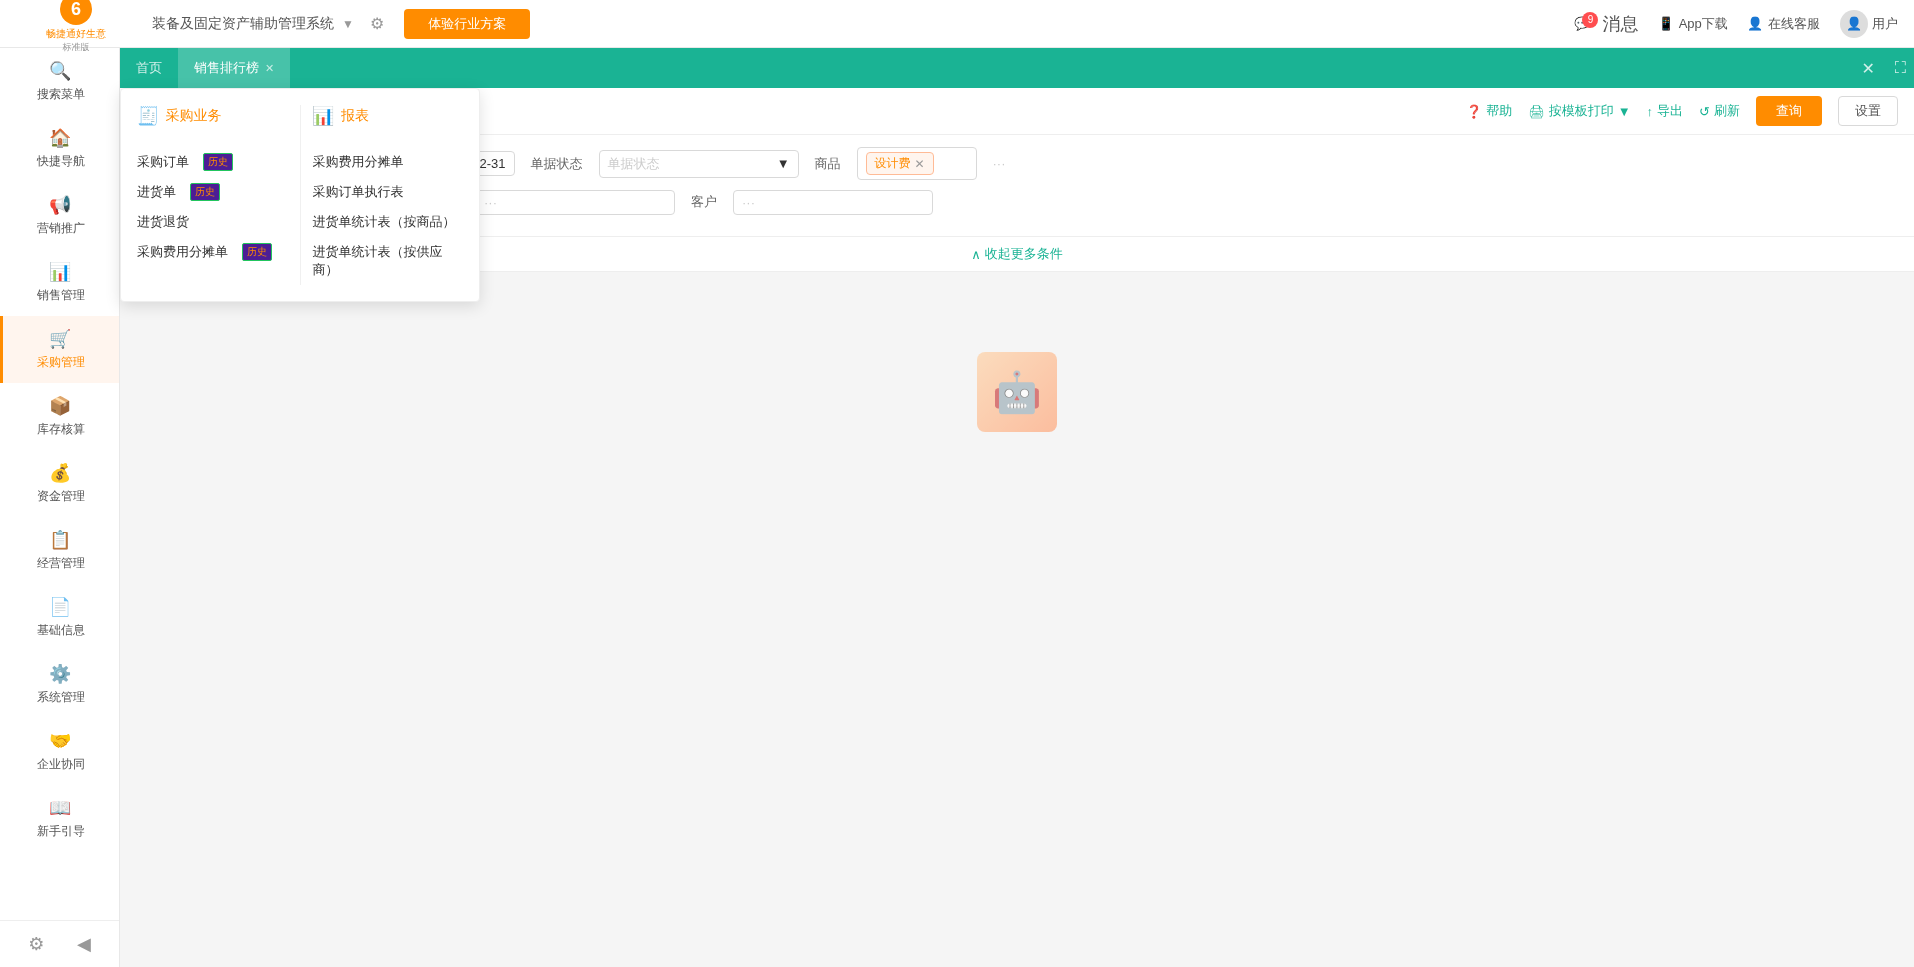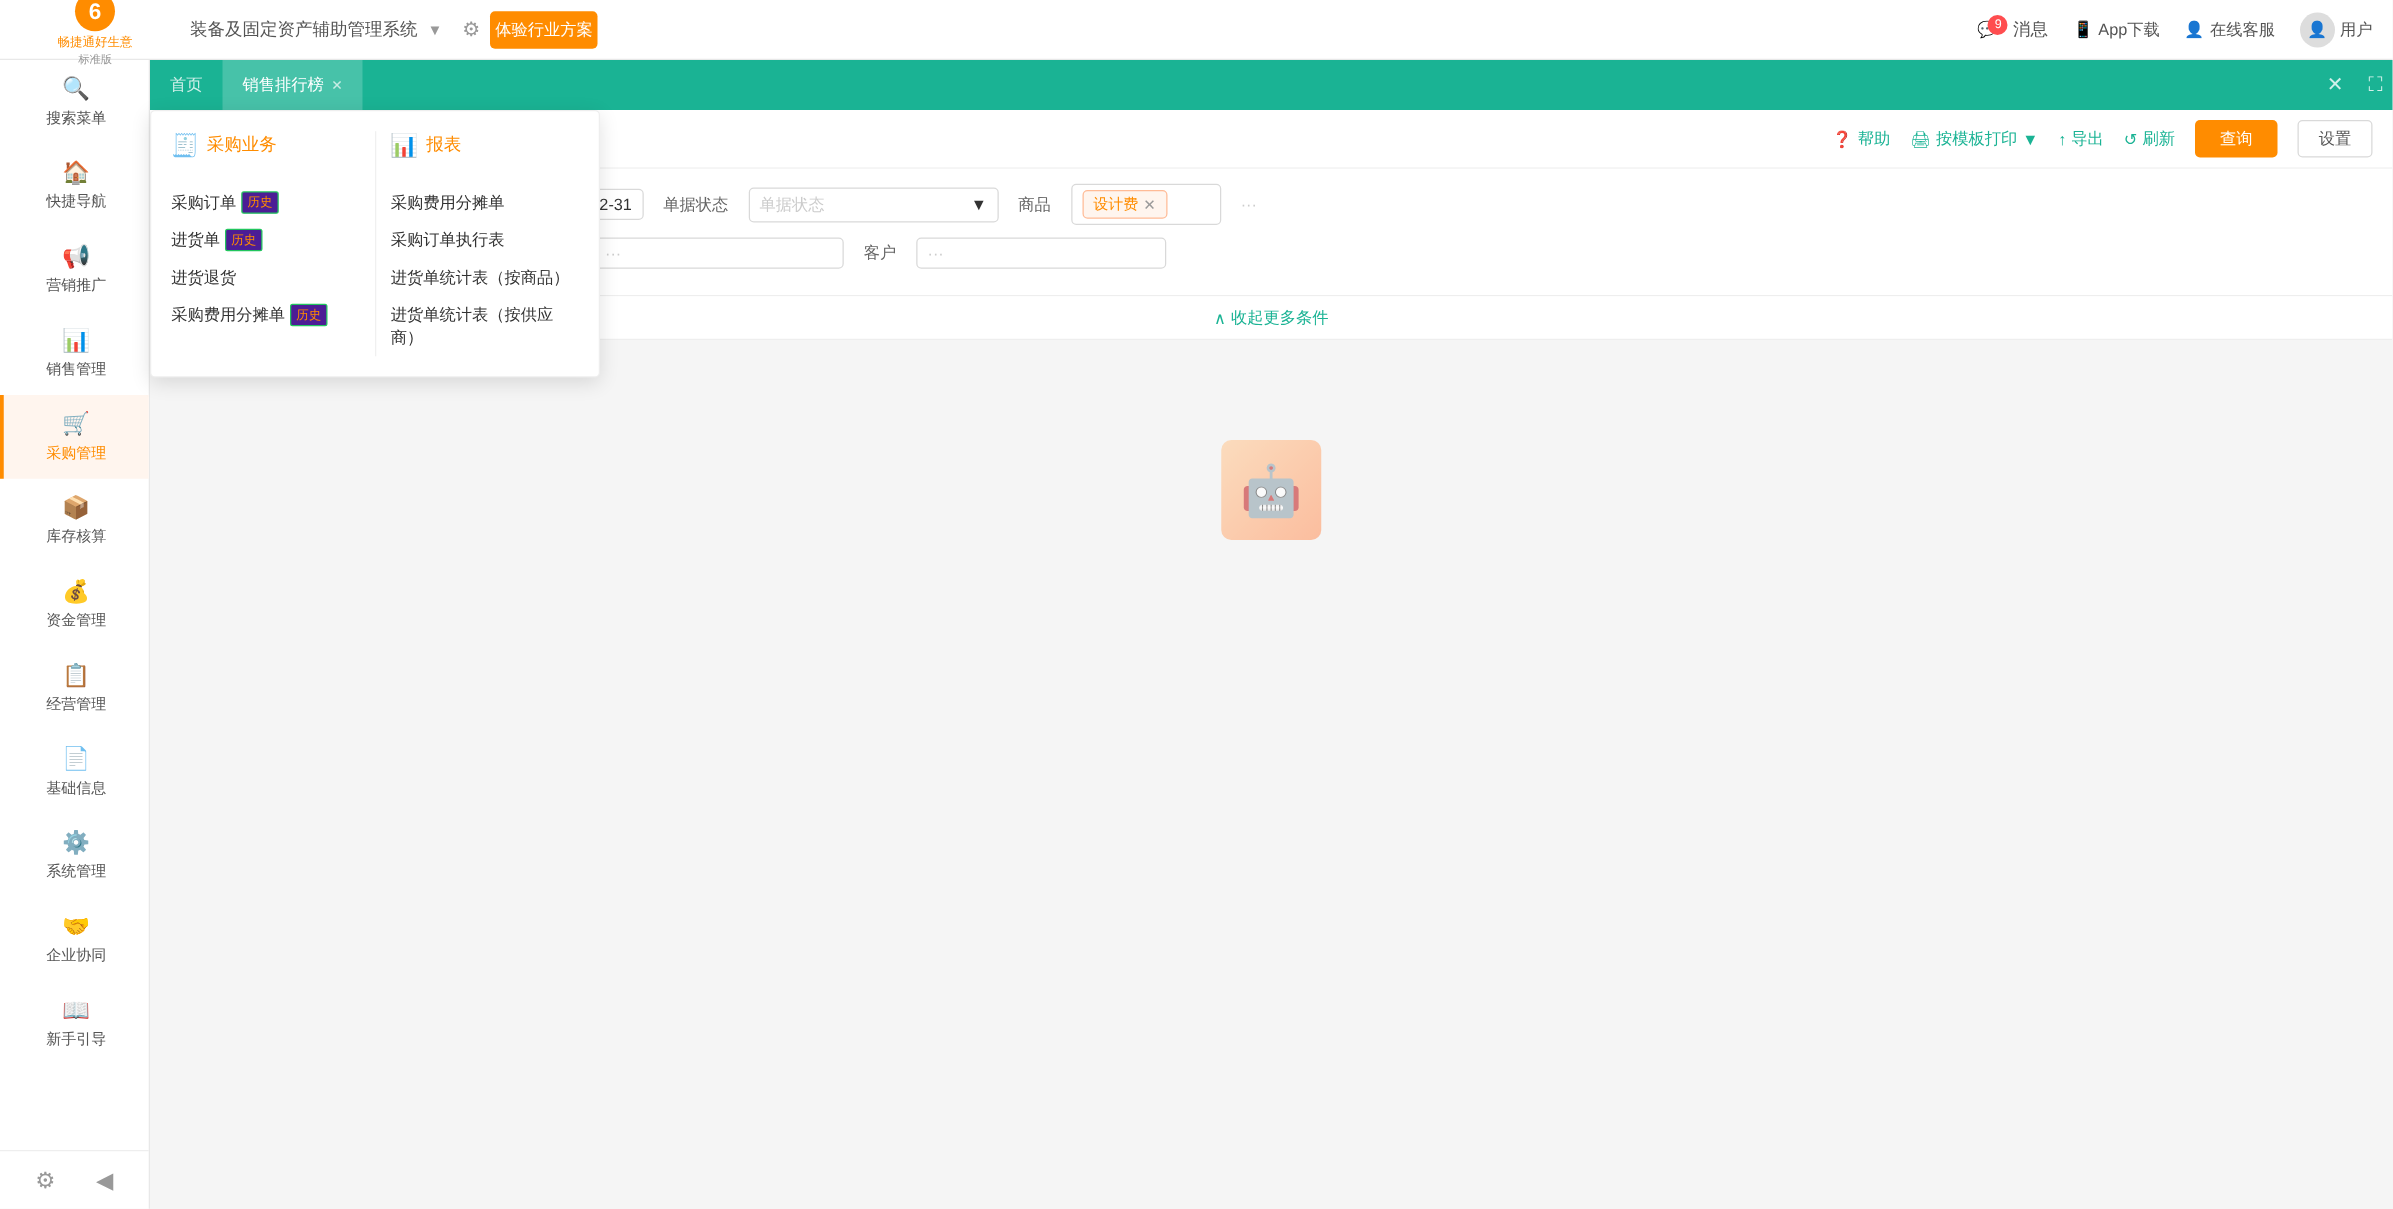--- a/index.html
+++ b/index.html
@@ -44,24 +44,25 @@
     }
     .header-title-text { font-size: 14px; color: #555; }
     .header-title .dropdown-btn {
       cursor: pointer; color: #999; font-size: 12px;
     }
     .settings-icon { color: #999; cursor: pointer; font-size: 16px; margin-left: 8px; }
     .industry-btn {
       background: #ff8c00;
       color: white;
       border: none;
-      padding: 6px 4px;
+      padding: 6px 24px;
       border-radius: 4px;
       cursor: pointer;
       font-size: 13px;
+      margin-left: 12px;
     }
     .header-right {
       display: flex;
       align-items: center;
       gap: 20px;
       margin-left: auto;
     }
     .header-action {
       display: flex; align-items: center; gap: 4px; cursor: pointer; color: #555; font-size: 13px;
     }
@@ -205,21 +206,21 @@
     .menu-section {
       flex: 1;
     }
     .menu-section-title {
       display: flex; align-items: center; gap: 6px;
       font-size: 14px; font-weight: 500; color: #ff8c00;
       margin-bottom: 12px; padding-bottom: 8px;
     }
     .menu-section-title .section-icon { font-size: 18px; }
     .menu-item-row {
-      display: flex; align-items: flex-end; gap: 4px;
+      display: flex; align-items: flex-end; gap: 14px;
       padding: 6px 0; cursor: pointer; color: #333; font-size: 13px;
     }
     .hist-badge {
       background: #4c1d95; border: 1px solid #22c55e; color: #ff8c00;
       font-size: 10px; padding: 1px 4px; border-radius: 2px;
     }
     .divider-v {
       width: 1px; background: #f0f0f0; margin: 0 12px;
     }
 
@@ -241,21 +242,21 @@
     <span class="header-title-text">装备及固定资产辅助管理系统</span>
     <span class="dropdown-btn">▼</span>
     <span class="settings-icon">⚙</span>
     <button class="industry-btn">体验行业方案</button>
   </div>
 
   <div class="header-right">
     <div class="notification-wrap">
       <span>💬</span>
       <span class="badge">9</span>
-      <span style="margin-left:4px;color:#555;font-size:14px;">消息</span>
+      <span style="margin-left:4px;color:#555;font-size:18px;">消息</span>
     </div>
     <div class="header-action">
       <span>📱</span>
       <span>App下载</span>
     </div>
     <div class="header-action">
       <span>👤</span>
       <span>在线客服</span>
     </div>
     <div class="header-action">

